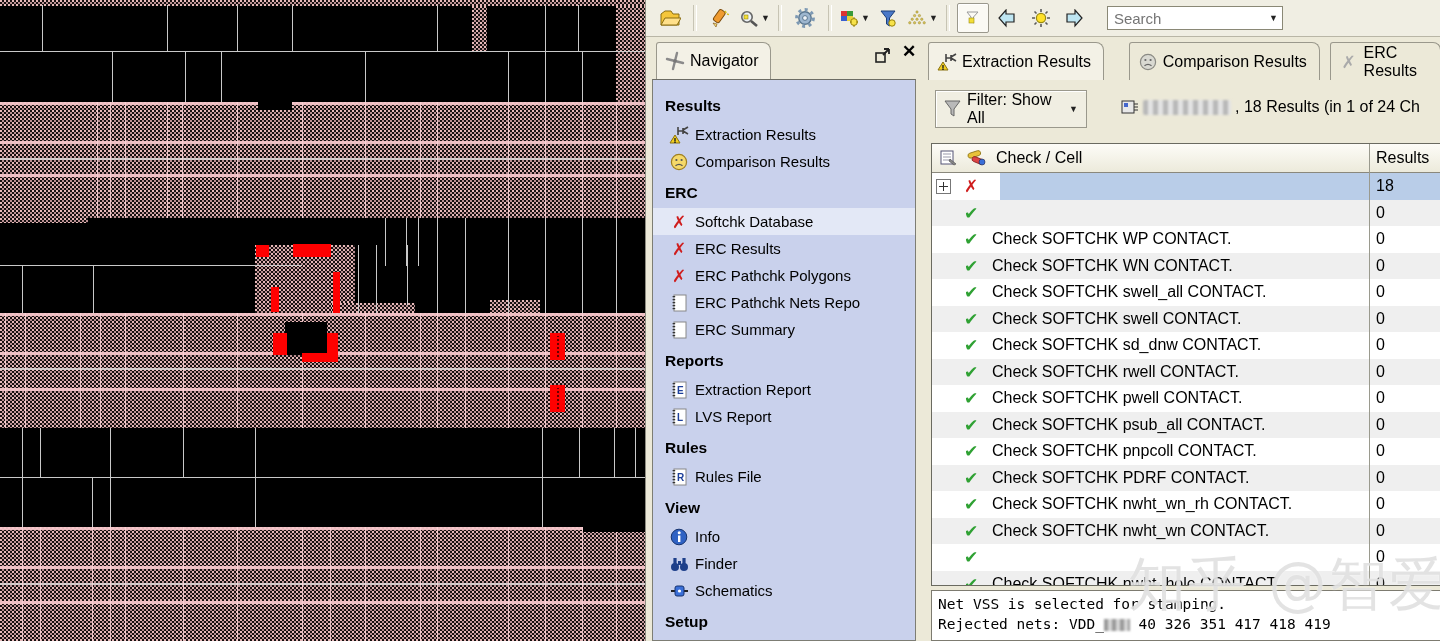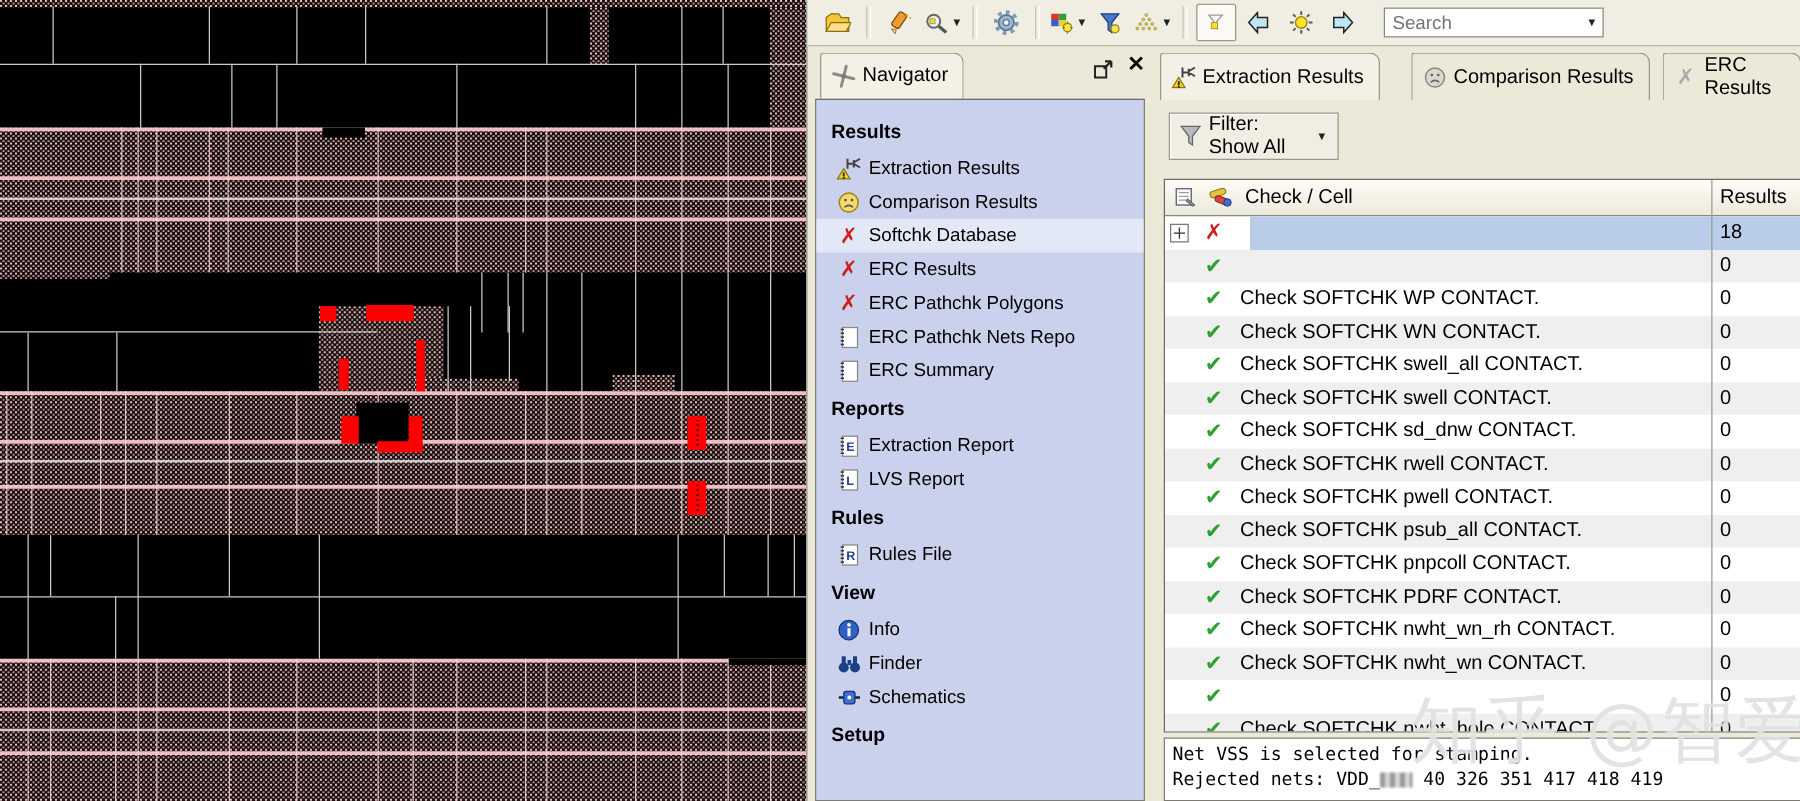--- a/index.html
+++ b/index.html
@@ -49,21 +49,21 @@
   .nav-item.sel{background:#e3e8f6;}
   .nav-ic{width:20px;height:20px;display:inline-flex;align-items:center;justify-content:center;flex:none;}
   .xmark{color:#cf1d1d;font-weight:bold;font-size:17px;font-family:"DejaVu Sans",sans-serif;}
   .vmark{color:#2fa133;font-weight:bold;font-size:17px;font-family:"DejaVu Sans",sans-serif;}
   .xmark.gray{color:#aaa;}
 
   
   #res-tabbar{position:absolute;left:280px;top:38px;width:515px;height:42px;}
   #res-tabbar .tab{height:37px;font-size:16px;}
   #filterbar{position:absolute;left:285px;top:88px;width:510px;height:44px;}
-  #filter-btn{position:absolute;left:4px;top:2px;height:38px;width:136px;background:#f0eee2;border:1px solid #9a988c;
+  #filter-btn{position:absolute;left:4px;top:2px;height:38px;width:152px;background:#f0eee2;border:1px solid #9a988c;
               box-shadow:inset 1px 1px 0 #fff;display:flex;align-items:center;gap:6px;padding:0 8px;box-sizing:border-box;font-size:16px;}
   #summary{position:absolute;left:190px;top:10px;display:flex;align-items:center;gap:4px;font-size:16px;white-space:nowrap;}
   #censor{width:88px;height:15px;border-radius:2px;filter:blur(1px);
           background:repeating-linear-gradient(90deg,#b9b9b9 0 5px,#e3e3e3 5px 10px),repeating-linear-gradient(0deg,rgba(255,255,255,.55) 0 4px,rgba(90,90,90,.25) 4px 8px);}
 
   #table{position:absolute;left:285px;top:143px;width:510px;height:443px;background:#fff;border:1px solid #6a6a60;box-sizing:border-box;overflow:hidden;}
   #thead{position:relative;height:28px;background:linear-gradient(#fdfcf7,#eceadb);border-bottom:1px solid #8a887c;display:flex;align-items:center;}
   #thead .hic{margin-left:8px;}
   #th1{margin-left:10px;font-size:16px;}
   #th2{position:absolute;left:444px;font-size:16px;}
@@ -386,20 +386,21 @@
               <svg width="18" height="18" viewBox="0 0 18 18">
                 <circle cx="9" cy="9" r="7.6" fill="#f5d96a" stroke="#a08020" stroke-width="1.2"></circle>
                 <circle cx="6.4" cy="7" r="1.1" fill="#555"></circle>
                 <circle cx="11.6" cy="7" r="1.1" fill="#555"></circle>
                 <path d="M5.5 12.8 q3.5-3 7 0" fill="none" stroke="#555" stroke-width="1.3"></path>
               </svg>
             </span>
           </span>
           <span>Comparison Results</span>
         </div>
+        <div class="nav-sec">ERC</div>
         <div class="nav-item sel">
           <span class="nav-ic">
             <span class="xmark">✗</span>
           </span>
           <span>Softchk Database</span>
         </div>
         <div class="nav-item">
           <span class="nav-ic">
             <span class="xmark">✗</span>
           </span>
@@ -581,20 +582,31 @@
     <div id="filterbar">
       <div id="filter-btn">
         <span>
           <svg width="17" height="18" viewBox="0 0 17 18">
               <path d="M1 1 h15 l-6 8 v7 l-3-2 v-5 z" fill="#b9b9b9" stroke="#666" stroke-width="1"></path>
             </svg>
         </span>
         <span>Filter: Show All</span>
         <span class="dd">▼</span>
       </div>
+      <div id="summary">
+        <span>
+          <svg width="18" height="16" viewBox="0 0 18 16">
+              <rect x="1" y="2" width="12" height="12" fill="#e8e8e8" stroke="#333"></rect>
+              <rect x="3" y="4" width="4" height="4" fill="#4466cc"></rect>
+              <path d="M13 5 h4 M13 8 h4 M13 11 h4" stroke="#333"></path>
+            </svg>
+        </span>
+        <span id="censor"></span>
+        <span>, 18 Results (in 1 of 24 Ch</span>
+      </div>
     </div>
 
     <div id="table">
       <div id="thead">
         <span class="hic">
           <svg width="18" height="17" viewBox="0 0 18 17">
               <rect x="1" y="1" width="12" height="13" fill="#fff" stroke="#557"></rect>
               <path d="M3 4 h8 M3 7 h8 M3 10 h8" stroke="#99a"></path>
               <path d="M10 9 l6 5 l-2 1 l-5-4 z" fill="#888" stroke="#444" stroke-width=".6"></path>
             </svg>

